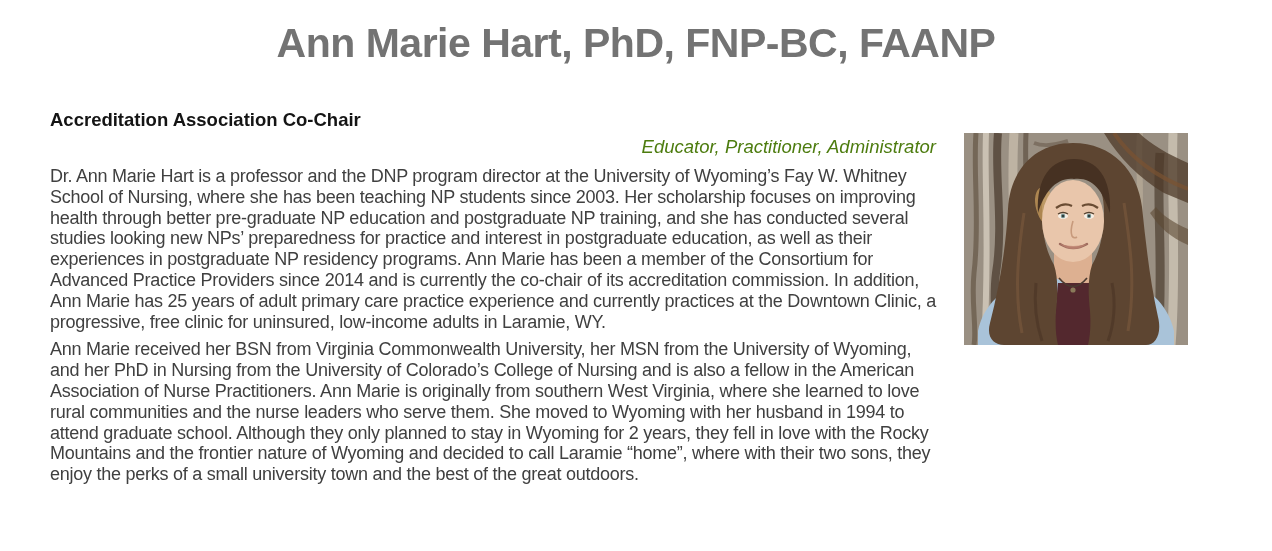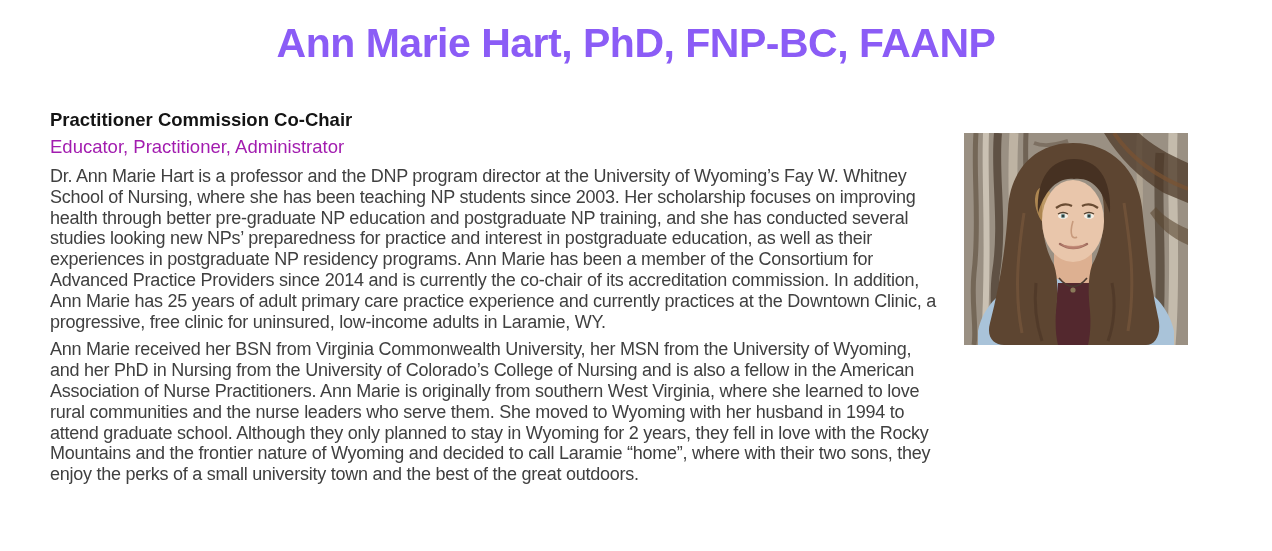--- a/index.html
+++ b/index.html
@@ -16,38 +16,40 @@
   .page-title {
     position: absolute;
     top: 20px;
     left: 0;
     width: 100%;
     margin: 0;
     text-align: center;
     font-size: 41px;
     font-weight: bold;
     letter-spacing: -0.5px;
-    color: #8b5cf6;
+    color: #737373;
   }
   .content {
     position: absolute;
     left: 50px;
     top: 109px;
     width: 886px;
   }
   .role-heading {
     margin: 0 0 5px 0;
     font-size: 18.5px;
     font-weight: bold;
     color: #141414;
   }
   .role-subtitle {
     margin: 0 0 8px 0;
     font-size: 18.5px;
-    color: #a21caf;
+    font-style: italic;
+    color: #4d7c0f;
+    text-align: right;
   }
   .bio-paragraph {
     margin: 0 0 7px 0;
     font-size: 18px;
     line-height: 20.8px;
     letter-spacing: -0.25px;
     color: #404040;
   }
   .portrait {
     position: absolute;
@@ -59,21 +61,21 @@
   .portrait svg { display: block; }
 </style>
 </head>
 <body>
 
 <div class="page">
 
   <h1 class="page-title">Ann Marie Hart, PhD, FNP-BC, FAANP</h1>
 
   <div class="content">
-    <h2 class="role-heading">Practitioner Commission Co-Chair</h2>
+    <h2 class="role-heading">Accreditation Association Co-Chair</h2>
     <div class="role-subtitle">Educator, Practitioner, Administrator</div>
     <p class="bio-paragraph">Dr. Ann Marie Hart is a professor and the DNP program director at the University of Wyoming’s Fay W. Whitney School of Nursing, where she has been teaching NP students since 2003. Her scholarship focuses on improving health through better pre-graduate NP education and postgraduate NP training, and she has conducted several studies looking new NPs’ preparedness for practice and interest in postgraduate education, as well as their experiences in postgraduate NP residency programs. Ann Marie has been a member of the Consortium for Advanced Practice Providers since 2014 and is currently the co-chair of its accreditation commission. In addition, Ann Marie has 25 years of adult primary care practice experience and currently practices at the Downtown Clinic, a progressive, free clinic for uninsured, low-income adults in Laramie, WY.</p>
     <p class="bio-paragraph">Ann Marie received her BSN from Virginia Commonwealth University, her MSN from the University of Wyoming, and her PhD in Nursing from the University of Colorado’s College of Nursing and is also a fellow in the American Association of Nurse Practitioners. Ann Marie is originally from southern West Virginia, where she learned to love rural communities and the nurse leaders who serve them. She moved to Wyoming with her husband in 1994 to attend graduate school. Although they only planned to stay in Wyoming for 2 years, they fell in love with the Rocky Mountains and the frontier nature of Wyoming and decided to call Laramie “home”, where with their two sons, they enjoy the perks of a small university town and the best of the great outdoors.</p>
   </div>
 
   <div class="portrait">
     <svg width="224" height="212" viewBox="0 0 224 212" xmlns="http://www.w3.org/2000/svg" role="img" aria-label="Headshot of Ann Marie Hart with long brown hair, wearing a denim jacket, in front of a tree trunk">
 
       <rect x="0" y="0" width="224" height="212" fill="#9a9083"></rect>
       <path d="M12,0 C9,40 16,90 10,140 C7,170 13,195 10,212" stroke="#6a5c4c" stroke-width="5" fill="none" opacity="0.8"></path>

